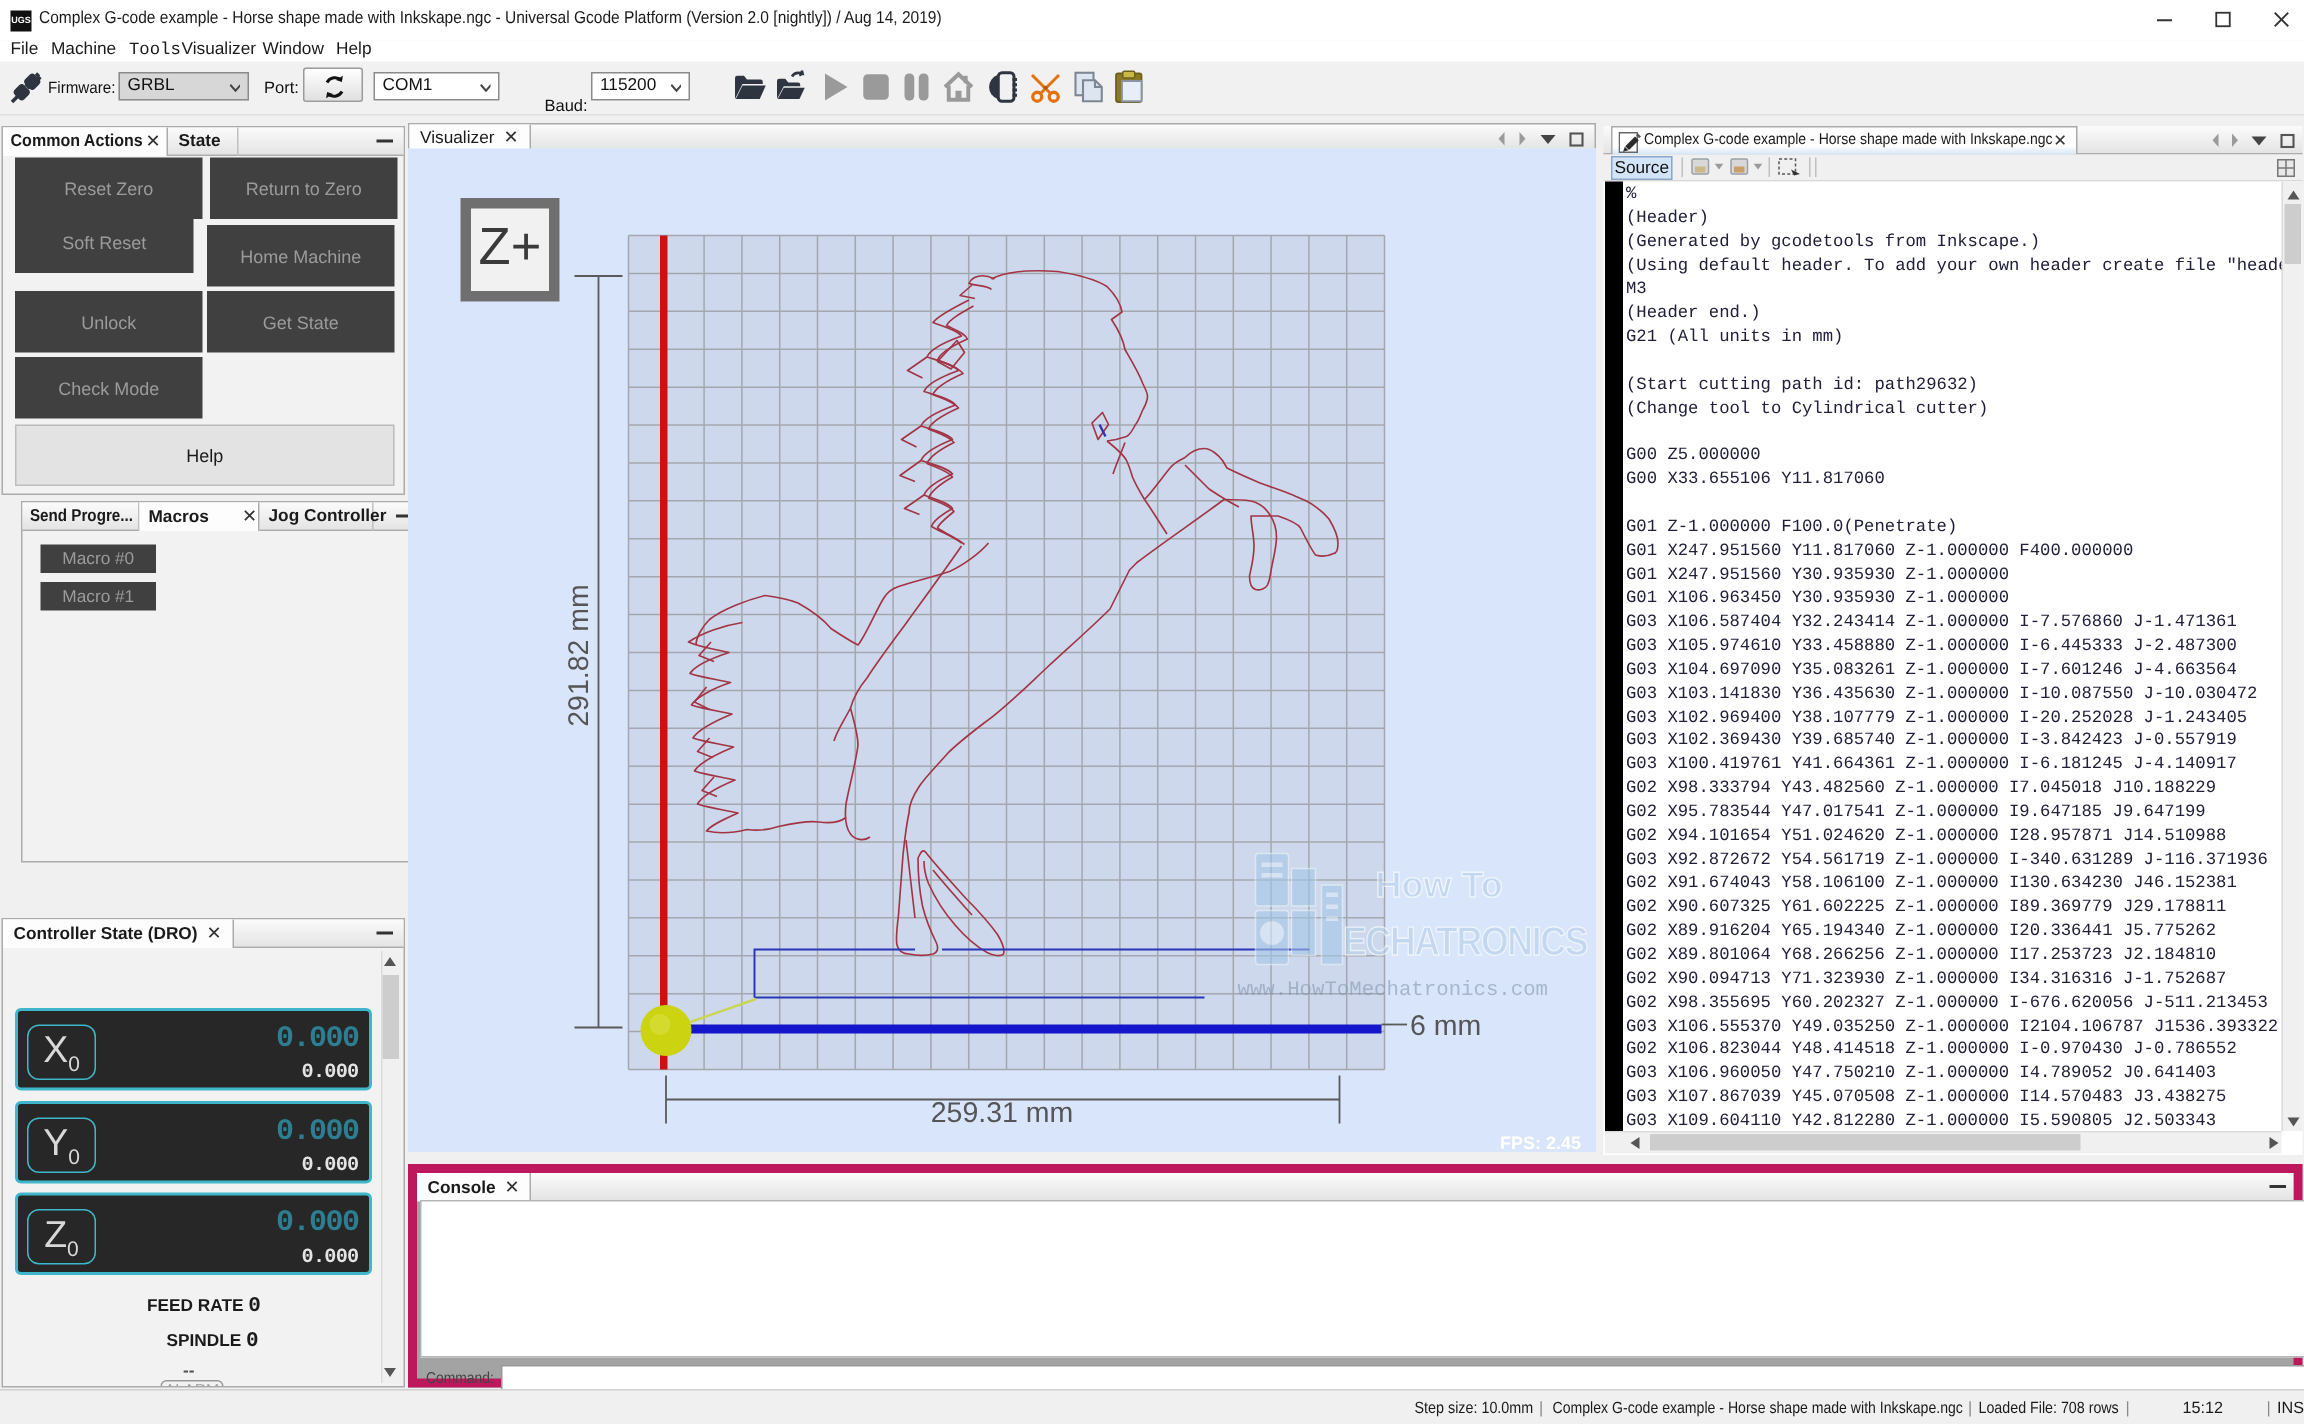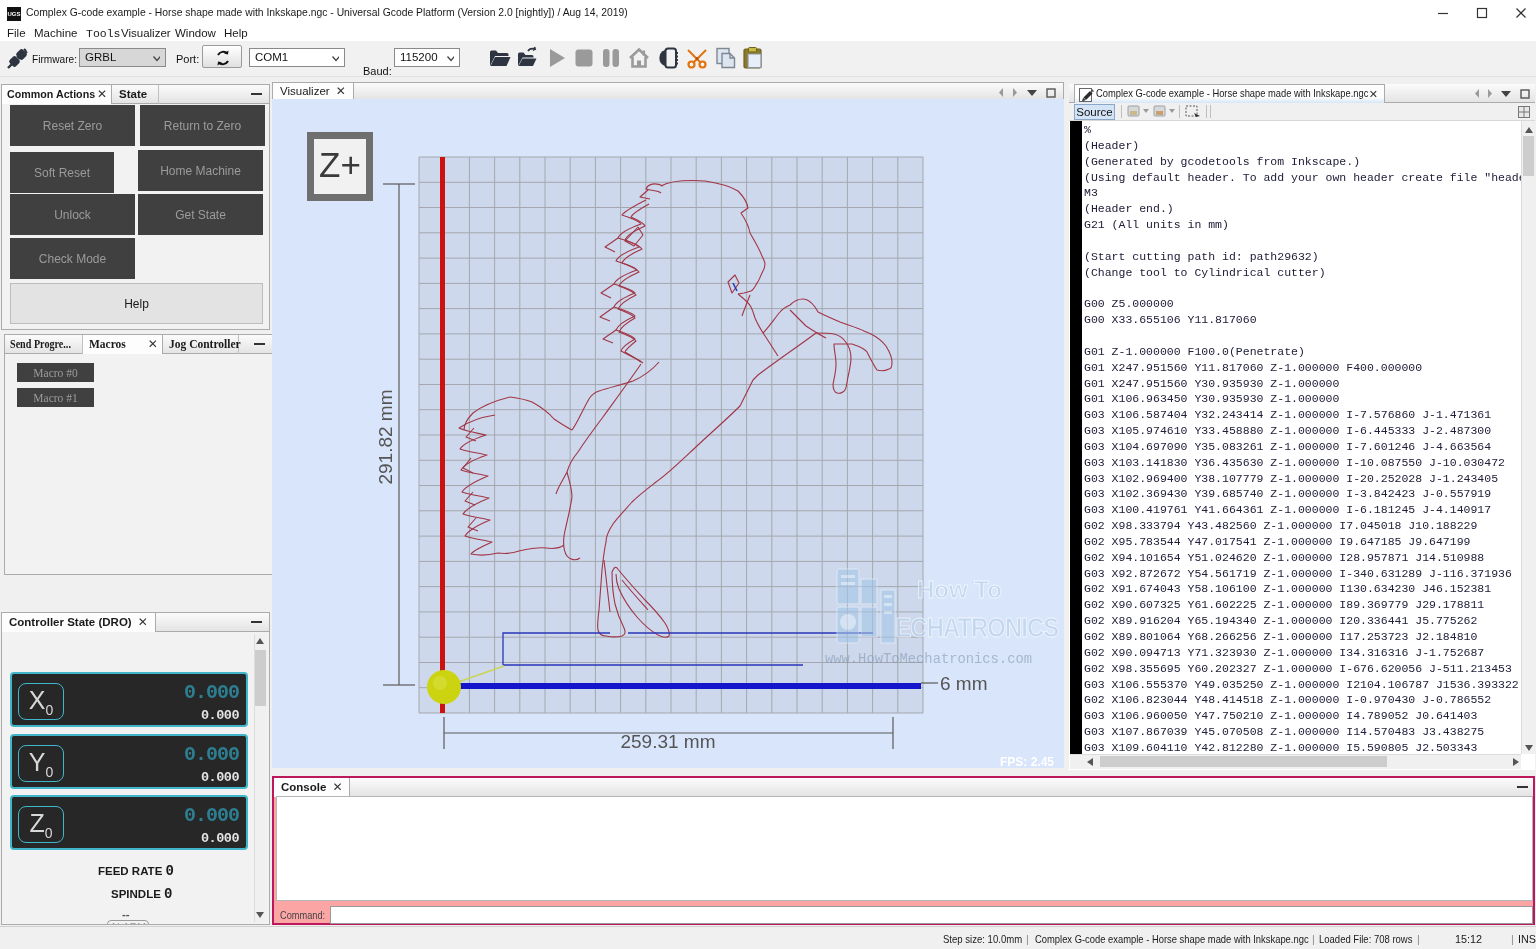--- a/index.html
+++ b/index.html
@@ -134,21 +134,21 @@
       </svg></div>
   <span class="abs tlabel" style="left:176px;">Port:</span>
   <div class="abs" style="left:202px; top:45px; width:40px; height:23px; background:linear-gradient(#ffffff,#e0e0e0); border:1px solid #9a9a9a; border-radius:2px;">
     <svg style="position:absolute; left:12px; top:4px;" width="16" height="16" viewBox="0 0 16 16">
       <path d="M12.5 3.5 A6 6 0 0 0 3 5" fill="none" stroke="#111" stroke-width="2"></path>
       <path d="M3.5 12.5 A6 6 0 0 0 13 11" fill="none" stroke="#111" stroke-width="2"></path>
       <path d="M13.6 0.5 L12.9 4.6 L9 3.4 Z" fill="#111"></path>
       <path d="M2.4 15.5 L3.1 11.4 L7 12.6 Z" fill="#111"></path>
     </svg>
   </div>
-  <div class="abs combo" style="left:249px; width:96px;">COM1
+  <div class="abs combo" style="left:249px; width:84px;">COM1
     <svg class="chev" width="8" height="8">
         <path d="M0.5 1.5 L4 5.5 L7.5 1.5" fill="none" stroke="#444" stroke-width="1.3"></path>
       </svg></div>
   <span class="abs tlabel" style="left:363px;margin-top:12px;">Baud:</span>
   <div class="abs combo" style="left:394px; width:66px;">115200
     <svg class="chev" width="8" height="8">
         <path d="M0.5 1.5 L4 5.5 L7.5 1.5" fill="none" stroke="#444" stroke-width="1.3"></path>
       </svg></div>
 
   <svg class="abs ticon" style="left:488px;" width="24" height="24" viewBox="0 0 24 24">
@@ -205,28 +205,28 @@
   </svg>
 
   <div class="abs panel" id="panelA" style="left:1px; top:84px; width:269px; height:246px;">
     <div class="tabbar">
       <div class="tab active" style="left:0px; width:110px; padding:0 0 0 5px; overflow:hidden; white-space:nowrap;"><span style="display:inline-block; transform:scaleX(0.93); transform-origin:left;">Common Actions</span><span class="x" style="position:absolute; right:4px; top:0;">✕</span></div>
       <div class="tab inactive" style="left:110px; width:47px; padding:0 0 0 7px;">State</div>
       <div class="minim"></div>
     </div>
     <div class="gbtn" style="left:8px; top:20px; width:125px; height:41px;">Reset Zero</div>
     <div class="gbtn" style="left:138px; top:20px; width:125px; height:41px;">Return to Zero</div>
-    <div class="gbtn" style="left:8px; top:67px; width:104px; height:41px;">Soft Reset</div>
+    <div class="gbtn" style="left:8px; top:56px; width:119px; height:41px;">Soft Reset</div>
     <div class="gbtn" style="left:136px; top:65px; width:125px; height:41px;">Home Machine</div>
     <div class="gbtn" style="left:8px; top:109px; width:125px; height:41px;">Unlock</div>
     <div class="gbtn" style="left:136px; top:109px; width:125px; height:41px;">Get State</div>
     <div class="gbtn" style="left:8px; top:153px; width:125px; height:41px;">Check Mode</div>
     <div class="helpbtn" style="left:8px; top:198px; width:253px; height:41px;">Help</div>
   </div>
-  <div class="abs panel" id="panelB" style="left:4px; top:334px; width:269px; height:241px;font-family:Liberation Serif, serif;">
+  <div class="abs panel" id="panelB" style="left:14px; top:334px; width:269px; height:241px;">
     <div class="tabbar">
       <div class="tab inactive" style="left:0px; width:78px; padding:0 0 0 5px; overflow:hidden; white-space:nowrap;"><span style="display:inline-block; transform:scaleX(0.88); transform-origin:left;">Send Progre...</span></div>
       <div class="tab active" style="left:78px; width:80px; padding:0 0 0 6px; white-space:nowrap;">Macros<span class="x" style="margin-left:22px;">✕</span></div>
       <div class="tab inactive" style="left:158px; width:76px; padding:0 0 0 6px; white-space:nowrap;">Jog Controller</div>
       <div class="minim"></div>
     </div>
     <div class="gbtn" style="left:12px; top:28px; width:77px; height:19px; font-size:11.5px;">Macro #0</div>
     <div class="gbtn" style="left:12px; top:53px; width:77px; height:19px; font-size:11.5px;">Macro #1</div>
   </div>
   <div class="abs panel" id="panelC" style="left:1px; top:612px; width:269px; height:313px;">
@@ -494,21 +494,21 @@
 G02 X89.916204 Y65.194340 Z-1.000000 I20.336441 J5.775262
 G02 X89.801064 Y68.266256 Z-1.000000 I17.253723 J2.184810
 G02 X90.094713 Y71.323930 Z-1.000000 I34.316316 J-1.752687
 G02 X98.355695 Y60.202327 Z-1.000000 I-676.620056 J-511.213453
 G03 X106.555370 Y49.035250 Z-1.000000 I2104.106787 J1536.393322
 G02 X106.823044 Y48.414518 Z-1.000000 I-0.970430 J-0.786552
 G03 X106.960050 Y47.750210 Z-1.000000 I4.789052 J0.641403
 G03 X107.867039 Y45.070508 Z-1.000000 I14.570483 J3.438275
 G03 X109.604110 Y42.812280 Z-1.000000 I5.590805 J2.503343</div>
 
-  <div class="abs" id="console" style="left:272px; top:776px; width:1263px; height:149px; background:#fca5a5; border:2px solid #be185d;">
+  <div class="abs" id="console" style="left:272px; top:776px; width:1263px; height:149px; background:#a3a3a3; border:6px solid #be185d;">
     <div class="tabbar">
       <div class="tab active" style="left:0px;">Console<span class="x">✕</span></div>
       <div class="minim" style="right:5px;"></div>
     </div>
     <div class="abs" style="left:2px; top:18px; width:1257px; height:105px; background:#ffffff; border:1px solid #b5b5b5;"></div>
     <div class="abs" style="left:6px; top:131px; font-size:10.5px; color:#444; transform:scaleX(0.88); transform-origin:left;">Command:</div>
     <div class="abs" id="cmdinput" style="left:56px; top:128px; width:1203px; height:18px;"></div>
   </div>
 
   <div class="abs" id="statusbar">

